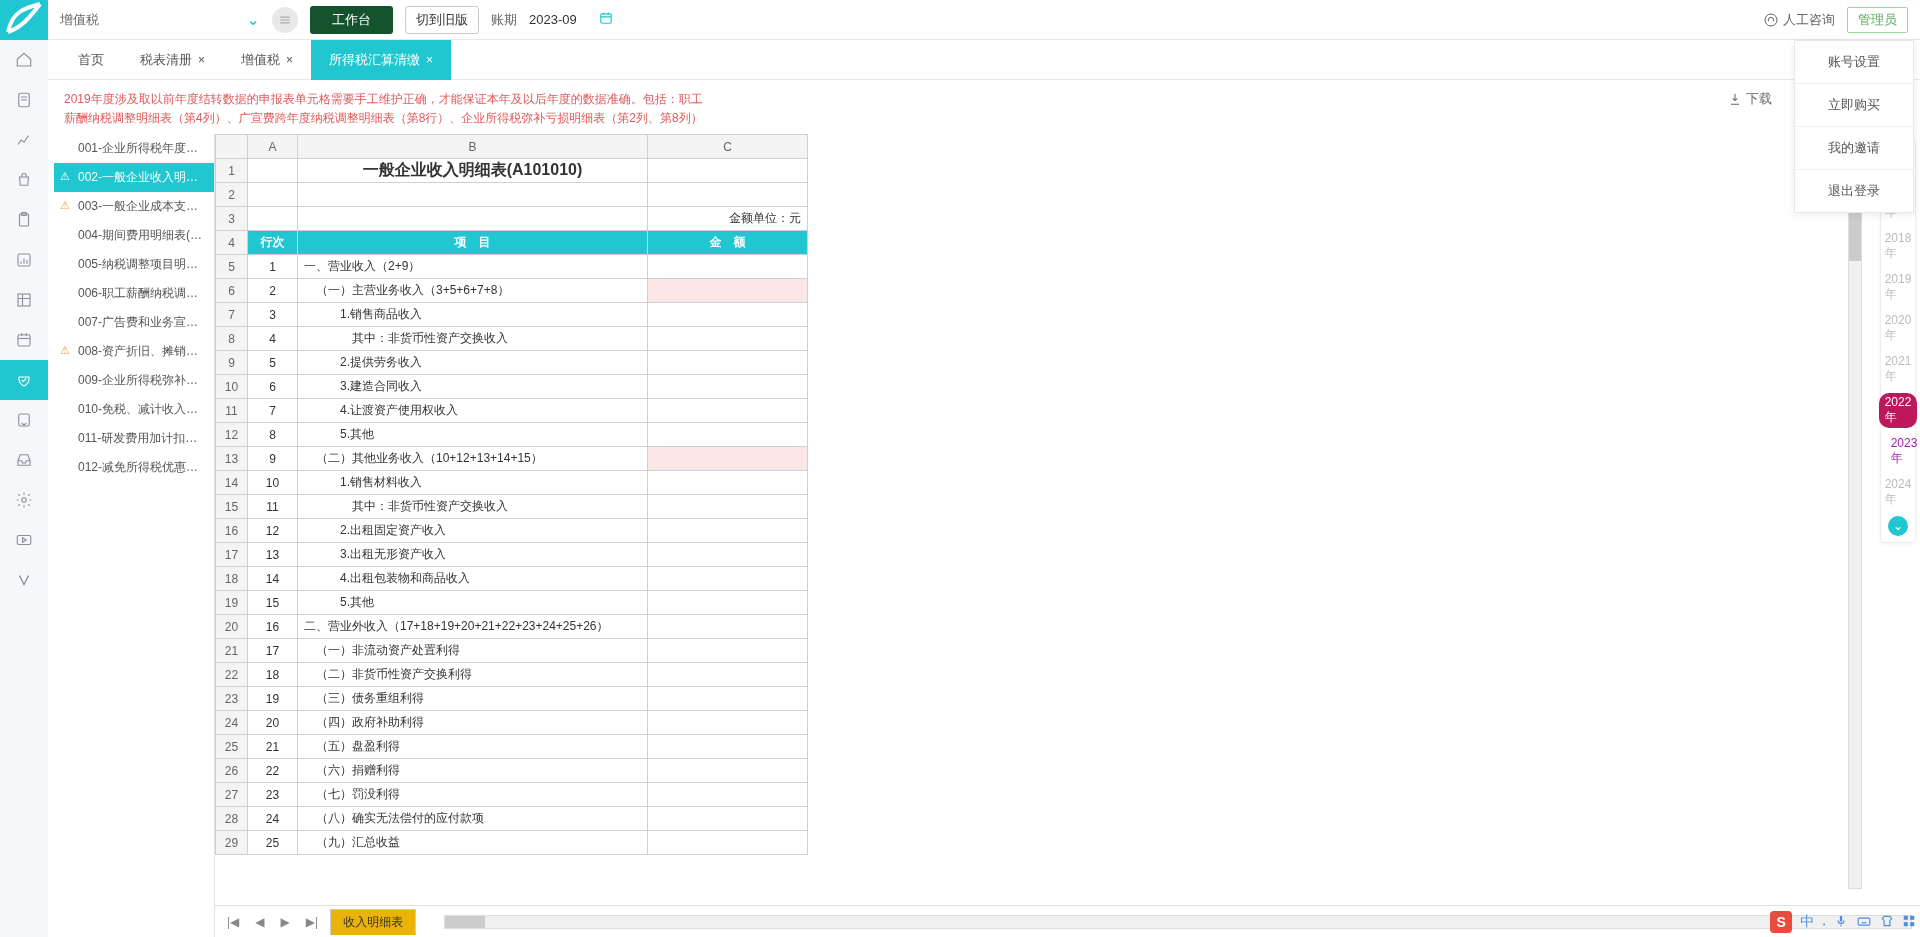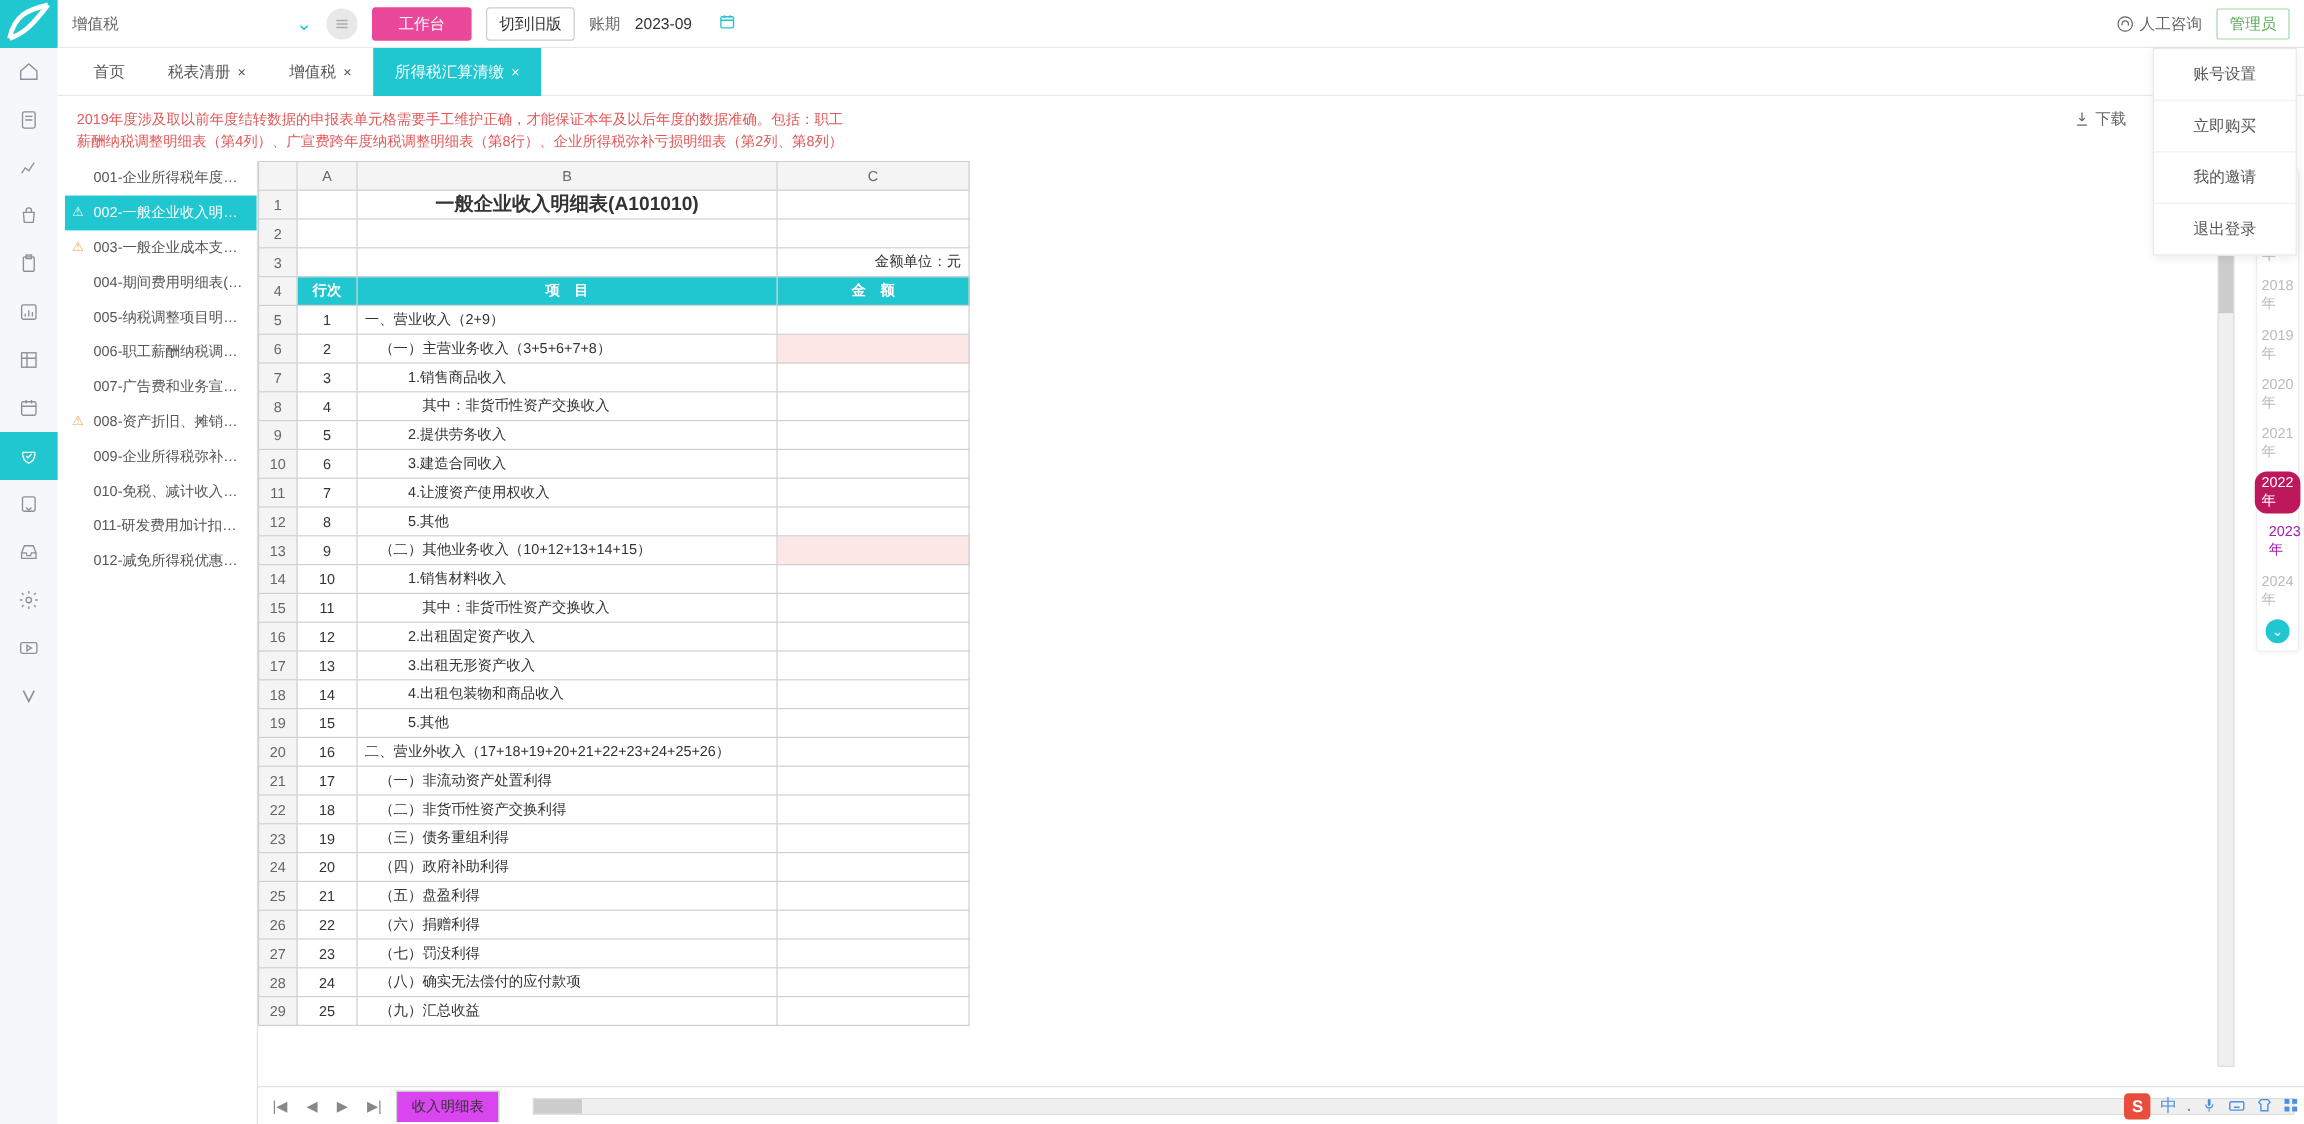--- a/index.html
+++ b/index.html
@@ -14,21 +14,21 @@
 .nav-icon svg { width: 18px; height: 18px; }
 
 
 .main { flex: 1; display: flex; flex-direction: column; position: relative; }
 
 
 .topbar { height: 40px; display: flex; align-items: center; padding: 0 12px; border-bottom: 1px solid #e8e8e8; gap: 12px; }
 .topbar .title-sel { width: 200px; color: #666; display: flex; align-items: center; justify-content: space-between; cursor: pointer; }
 .topbar .chev { color: #20c7d0; font-size: 16px; }
 .btn-round { width: 26px; height: 26px; border-radius: 50%; background: #e8e8e8; display: flex; align-items: center; justify-content: center; color: #aaa; }
-.btn-primary { background: #ec4899; color: #fff; padding: 5px 22px; border-radius: 3px; cursor: pointer; }
+.btn-primary { background: #14532d; color: #fff; padding: 5px 22px; border-radius: 3px; cursor: pointer; }
 .btn-outline { border: 1px solid #ccc; padding: 4px 10px; border-radius: 3px; cursor: pointer; }
 .period-label { color: #666; }
 .period-val { color: #333; display: flex; align-items: center; gap: 22px; }
 .cal-icon { color: #20c7d0; }
 .spacer { flex: 1; }
 .link-icon { display: flex; align-items: center; gap: 4px; color: #666; cursor: pointer; }
 .admin-btn { border: 1px solid #9ed89e; color: #5aaa5a; padding: 3px 10px; border-radius: 2px; cursor: pointer; }
 
 
 .tabs { height: 40px; display: flex; align-items: center; border-bottom: 1px solid #e8e8e8; padding: 0 12px; gap: 0; }
@@ -64,21 +64,21 @@
 .title-cell { text-align: center; font-size: 16px; font-weight: bold; }
 .unit-cell { text-align: right; padding-right: 6px; margin-top: 20px; }
 .hdr { background: #20c7d0; color: #fff; text-align: center; font-weight: bold; }
 .rn { text-align: center; }
 .desc { padding-left: 6px; }
 .pink { background: #fce6e6; }
 
 
 .sheet-bottom { height: 32px; border-top: 1px solid #e0e0e0; display: flex; align-items: center; padding: 0 8px; gap: 8px; font-size: 12px; }
 .sheet-nav-btn { color: #888; cursor: pointer; padding: 0 4px; }
-.sheet-tab { border: 1px solid #ccc; border-bottom: none; padding: 4px 12px; background: #d946ef; cursor: pointer; }
+.sheet-tab { border: 1px solid #ccc; border-bottom: none; padding: 4px 12px; background: #eab308; cursor: pointer; }
 .hscroll { flex: 1; height: 14px; background: #f0f0f0; position: relative; margin-left: 20px; border: 1px solid #ddd; }
 .hscroll-thumb { position: absolute; left: 0; top: 0; bottom: 0; width: 40px; background: #ccc; }
 
 
 .year-strip { position: absolute; right: 4px; top: 140px; width: 36px; background: #fff; border: 1px solid #eee; border-radius: 4px; padding: 6px 0; display: flex; flex-direction: column; align-items: center; gap: 6px; font-size: 12px; box-shadow: 0 1px 4px rgba(0,0,0,.05); }
 .year { color: #bbb; cursor: pointer; padding: 2px 6px; border-radius: 10px; }
 .year.sel { background: #be185d; color: #fff; }
 .year.cur { color: #a21caf; margin-left: 12px; }
 .year-more { width: 20px; height: 20px; border-radius: 50%; background: #20c7d0; color: #fff; display: flex; align-items: center; justify-content: center; font-size: 12px; cursor: pointer; }
 

